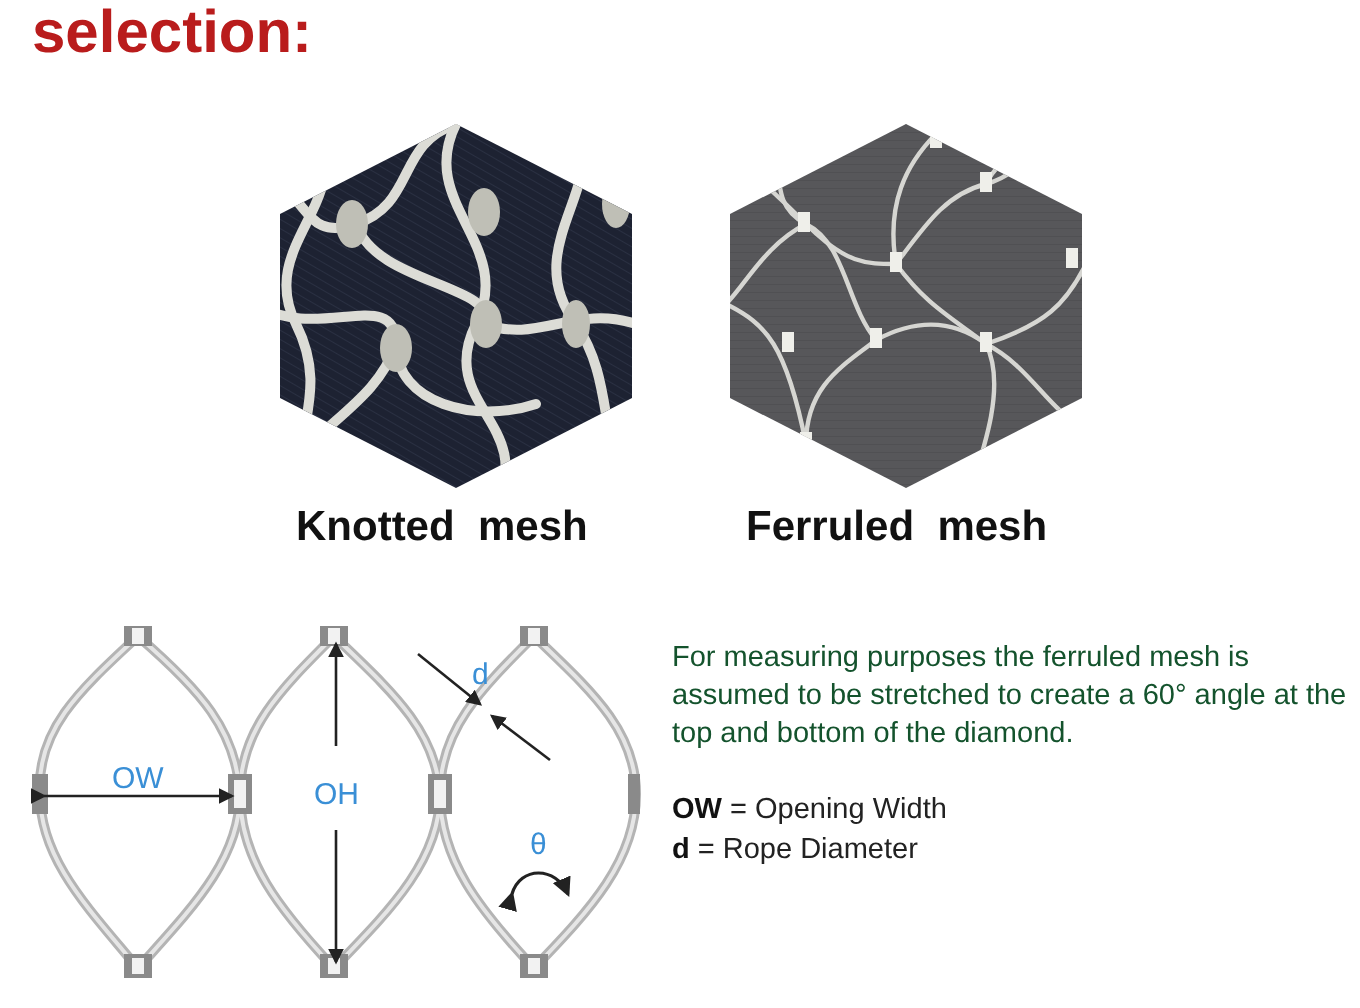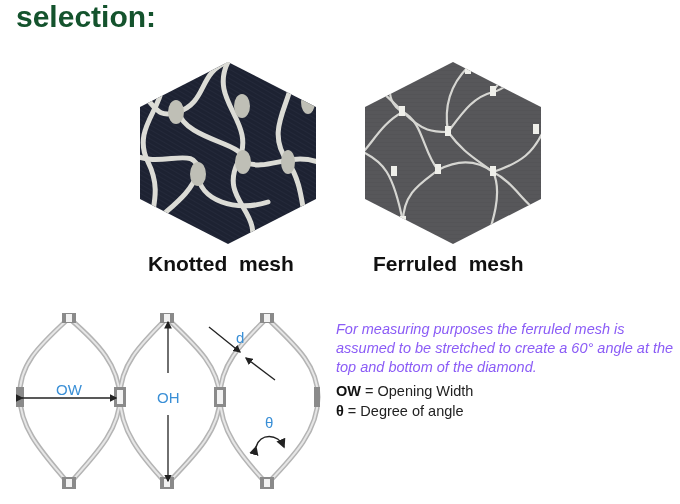--- a/index.html
+++ b/index.html
@@ -1,21 +1,21 @@
 <!DOCTYPE html>
 <html><head>
 <meta charset="utf-8">
 <style>
   html,body{margin:0;padding:0;background:#ffffff;}
   body{width:680px;height:504px;position:relative;overflow:hidden;font-family:"Liberation Sans",sans-serif;}
-  .title{position:absolute;left:16px;top:0px;font-size:30px;font-weight:bold;color:#14532d;letter-spacing:0px;}
+  .title{position:absolute;left:16px;top:0px;font-size:30px;font-weight:bold;color:#b91c1c;letter-spacing:0px;}
   .hex{position:absolute;}
   .label{position:absolute;font-size:21px;font-weight:bold;color:#111;white-space:pre;}
-  .desc{position:absolute;left:336px;top:320px;width:340px;font-size:14.5px;line-height:19px;color:#8b5cf6;font-style:italic;}
-  .legend{position:absolute;left:336px;top:381px;font-size:14.5px;line-height:20px;color:#222;}
+  .desc{position:absolute;left:336px;top:320px;width:340px;font-size:14.5px;line-height:19px;color:#14532d;}
+  .legend{position:absolute;left:336px;top:395px;font-size:14.5px;line-height:20px;color:#222;}
   .legend b{color:#111;}
   .diag{position:absolute;left:0;top:305px;}
   .dlabel{position:absolute;font-size:15px;color:#3a8fd6;}
 </style>
 </head>
 <body>
 
 <div class="title">selection:</div>
 
 <svg class="hex" style="left:138px;top:62px;" width="180" height="182" viewBox="0 0 180 182">
@@ -156,14 +156,14 @@
 </svg>
 <div class="dlabel" style="left:56px;top:381px;">OW</div>
 <div class="dlabel" style="left:157px;top:389px;">OH</div>
 <div class="dlabel" style="left:236px;top:329px;">d</div>
 <div class="dlabel" style="left:265px;top:414px;">θ</div>
 
 <div class="desc">For measuring purposes the ferruled mesh is assumed to be stretched to create a 60° angle at the top and bottom of the diamond.</div>
 
 <div class="legend">
   <div><b>OW</b><span> = Opening Width</span></div>
-  <div><b>θ</b><span> = Degree of angle</span></div>
+  <div><b>d</b><span> = Rope Diameter</span></div>
 </div>
 
 </body></html>

